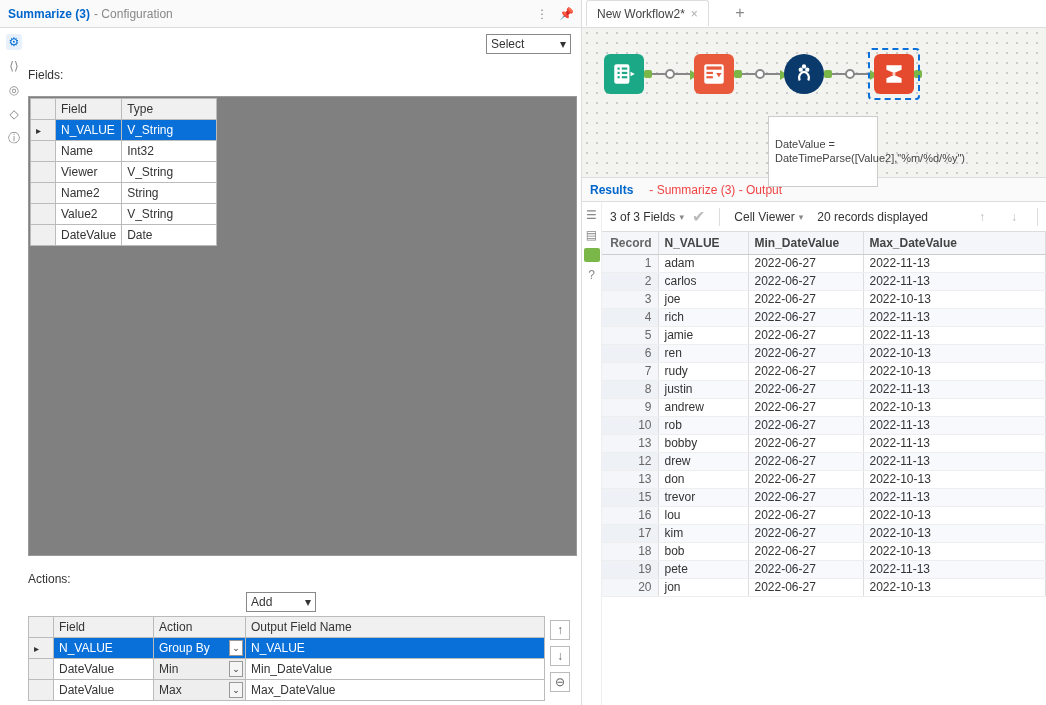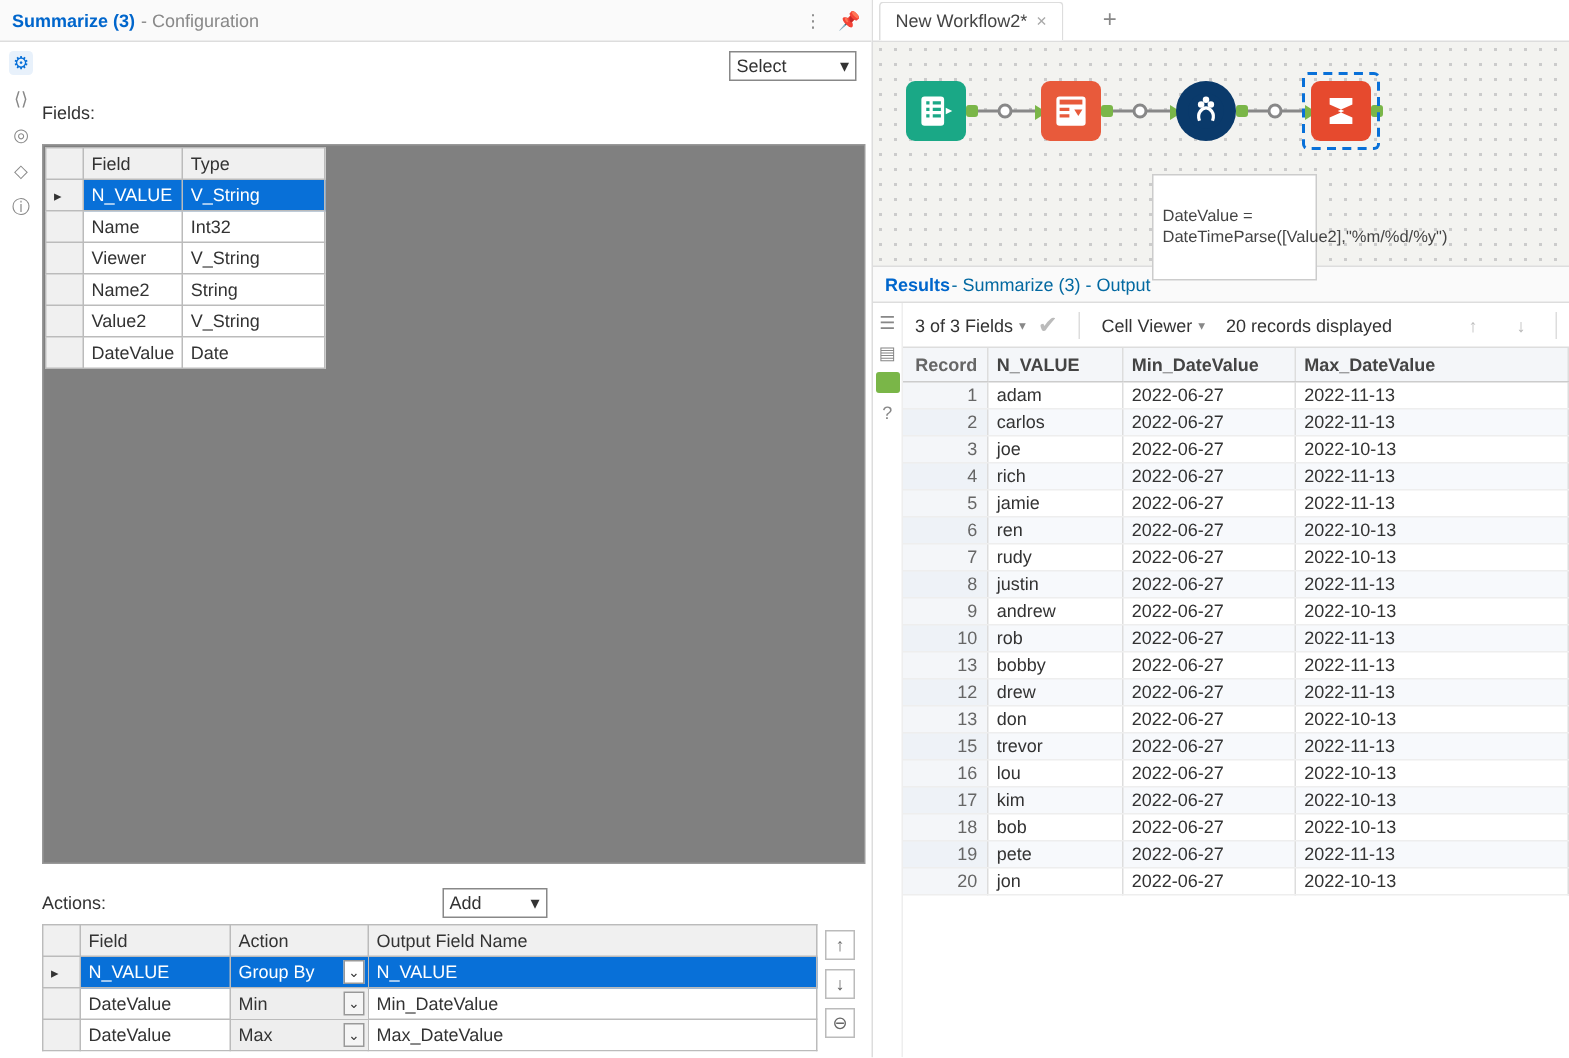--- a/index.html
+++ b/index.html
@@ -95,21 +95,21 @@
   }
   .fields-table tr.sel td.rowhdr { background:#f0f0f0; }
   .fields-table tr.sel td.selcell {
     background:#0870d8; color:#fff;
   }
   .fields-table tr.sel td.rowhdr::before {
     content:"▸"; color:#333; font-size:10px;
   }
 
   .actions-section { padding: 4px 6px 0 0; }
-  .actions-top { display:flex; align-items:center; gap:6px; }
+  .actions-top { display:flex; gap:6px;flex-direction:column; }
   .actions-label { flex:0 0 auto; }
   .add-box {
     width:70px; height:20px;
     border:1px solid #888;
     display:flex; align-items:center; justify-content:space-between;
     padding:0 4px; margin-left: 218px;
   }
   .actions-grid-wrap { display:flex; gap:4px; margin-top:4px; }
   .actions-grid {
     flex:1;
@@ -139,21 +139,21 @@
   }
 
   .right-panel {
     flex:1;
     display:flex; flex-direction:column;
     overflow:hidden;
   }
   .tabs-row {
     height:28px;
     border-bottom:1px solid #ddd;
-    display:flex; align-items:center;
+    display:flex; align-items:flex-start;
     padding: 0 4px;
     gap:18px;
   }
   .tab {
     height:26px; padding:0 10px;
     display:flex; align-items:center; gap:6px;
     border:1px solid #ddd; border-bottom:none;
     border-radius:3px 3px 0 0;
     background:#fff;
     font-size:12px; color:#444;
@@ -209,21 +209,21 @@
   }
 
   .results-hdr {
     height:24px;
     display:flex; align-items:center;
     padding:0 8px;
     border-bottom:1px solid #ddd;
     background:#fafafa;
   }
   .results-title { color:#0066cc; font-weight:600;text-align:center; }
-  .results-sub { color:#0369a1; margin-left:1px; }
+  .results-sub { color:#ef4444; margin-left:16px; }
 
   .results-body {
     flex:1;
     display:flex;
     overflow:hidden;
   }
   .results-side {
     width:20px;
     display:flex; flex-direction:column; align-items:center;
     gap:6px; padding-top:6px;

